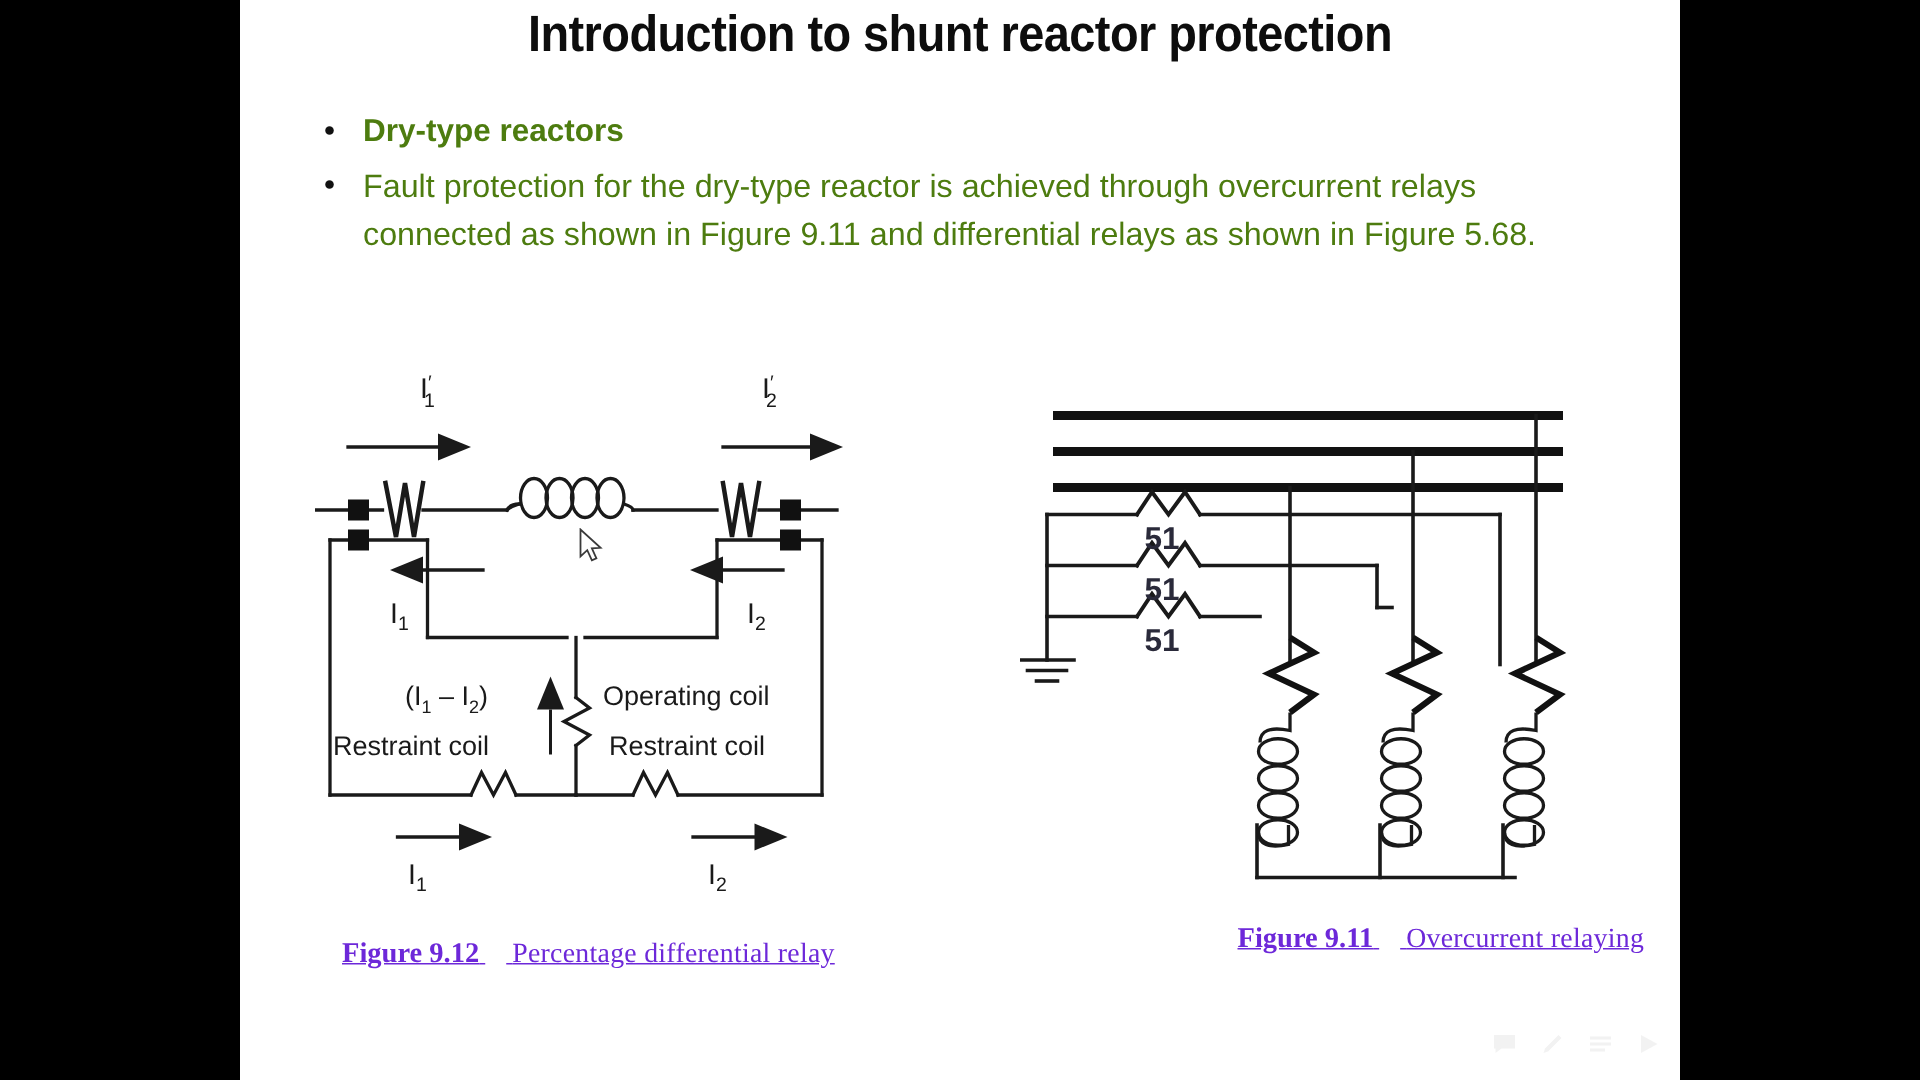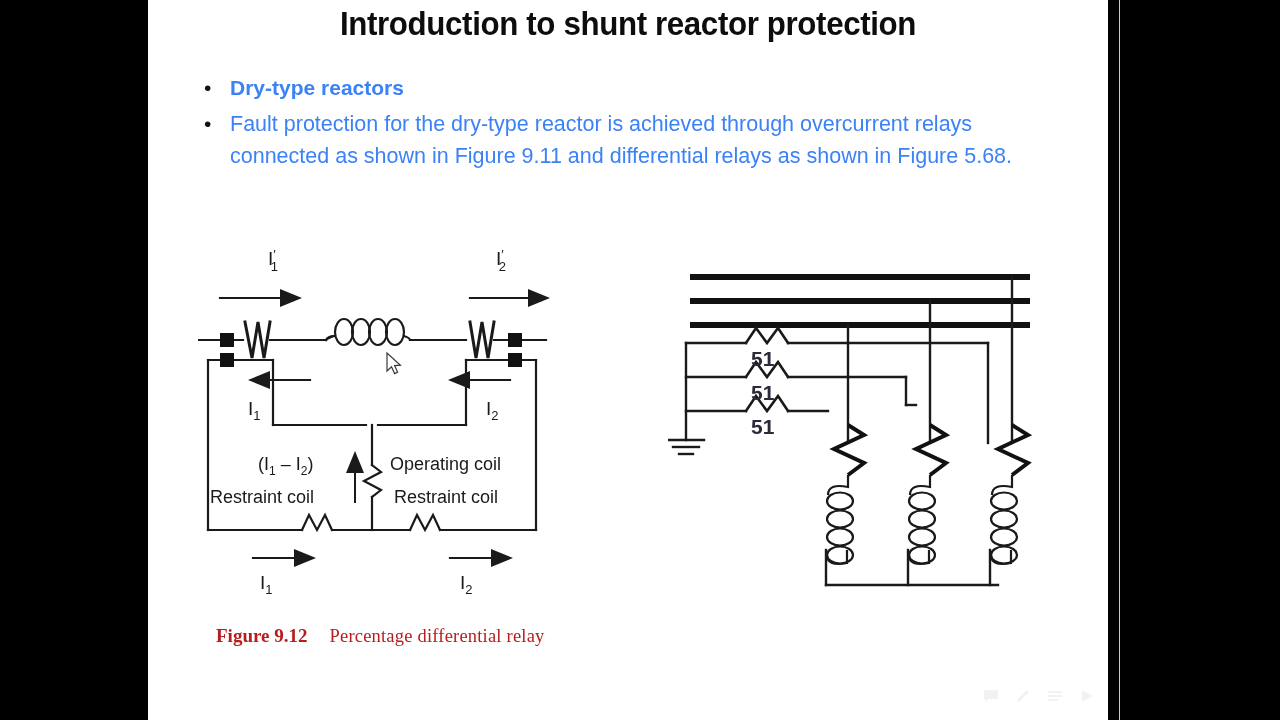--- a/index.html
+++ b/index.html
@@ -11,21 +11,21 @@
     overflow: hidden;
   }
   #screen {
     position: relative;
     width: 1280px; height: 720px;
     background: #000000;
   }
   
   #slide {
     position: absolute;
-    left: 148px; top: 0;
+    left: 160px; top: 0;
     width: 960px; height: 720px;
     background: #ffffff;
     overflow: hidden;
   }
   #slide-edge-l {
     position: absolute; left: 160px; top: 0;
     width: 1px; height: 720px; background: #c9c9cf;
   }
   #slide-edge-r {
     position: absolute; left: 1119px; top: 0;
@@ -63,35 +63,36 @@
     flex: 0 0 30px;
     font-size: 21px;
     line-height: 32px;
     color: #111;
     text-align: left;
     padding-left: 4px;
   }
   .bullet-text {
     font-size: 21.5px;
     line-height: 32px;
-    color: #3b82f6;
+    color: #4d7c0f;
     flex: 1 1 auto;
   }
   .bullet-text.b-bold { font-weight: bold; font-size: 21px; }
 
   
   .fig { position: absolute; }
   #fig-left  { left: 50px;  top: 225px; width: 400px; height: 440px; }
   #fig-right { left: 520px; top: 225px; width: 400px; height: 440px; }
 
   .fig-caption {
     position: absolute;
     font-family: "Liberation Serif", serif;
-    color: #b91c1c;
+    color: #6d28d9;
     white-space: nowrap;
+    text-decoration: underline;
   }
   .fig-caption .cap-num { font-weight: bold; font-size: 19px; }
   .fig-caption .cap-txt { font-size: 18.5px; letter-spacing: 0.2px; }
   #cap-left  { left: 18px;  top: 400px; }
   #cap-right { left: 145px; top: 390px; }
 
   
   .wm-icons {
     position: absolute;
     left: 835px; top: 688px;
@@ -300,20 +301,25 @@
           <path d="M323 330 q0 12 20 8 L343 325"></path>
         </g>
 
         <g font-family="Liberation Sans, sans-serif" font-size="21" font-weight="bold" fill="#2a2a3a">
           <text x="83" y="141">51</text>
           <text x="83" y="175">51</text>
           <text x="83" y="209">51</text>
         </g>
       </svg>
 
+      <div class="fig-caption" id="cap-right">
+        <span class="cap-num">Figure 9.11</span>
+        <span style="display:inline-block;width:14px"></span>
+        <span class="cap-txt">Overcurrent relaying</span>
+      </div>
     </div>
 
     <div class="wm-icons">
       <span>
         <svg width="16" height="16" viewBox="0 0 16 16">
             <path d="M1 2h14v9H6l-4 3v-3H1z" fill="#333"></path>
           </svg>
       </span>
       <span>
         <svg width="16" height="16" viewBox="0 0 16 16">

